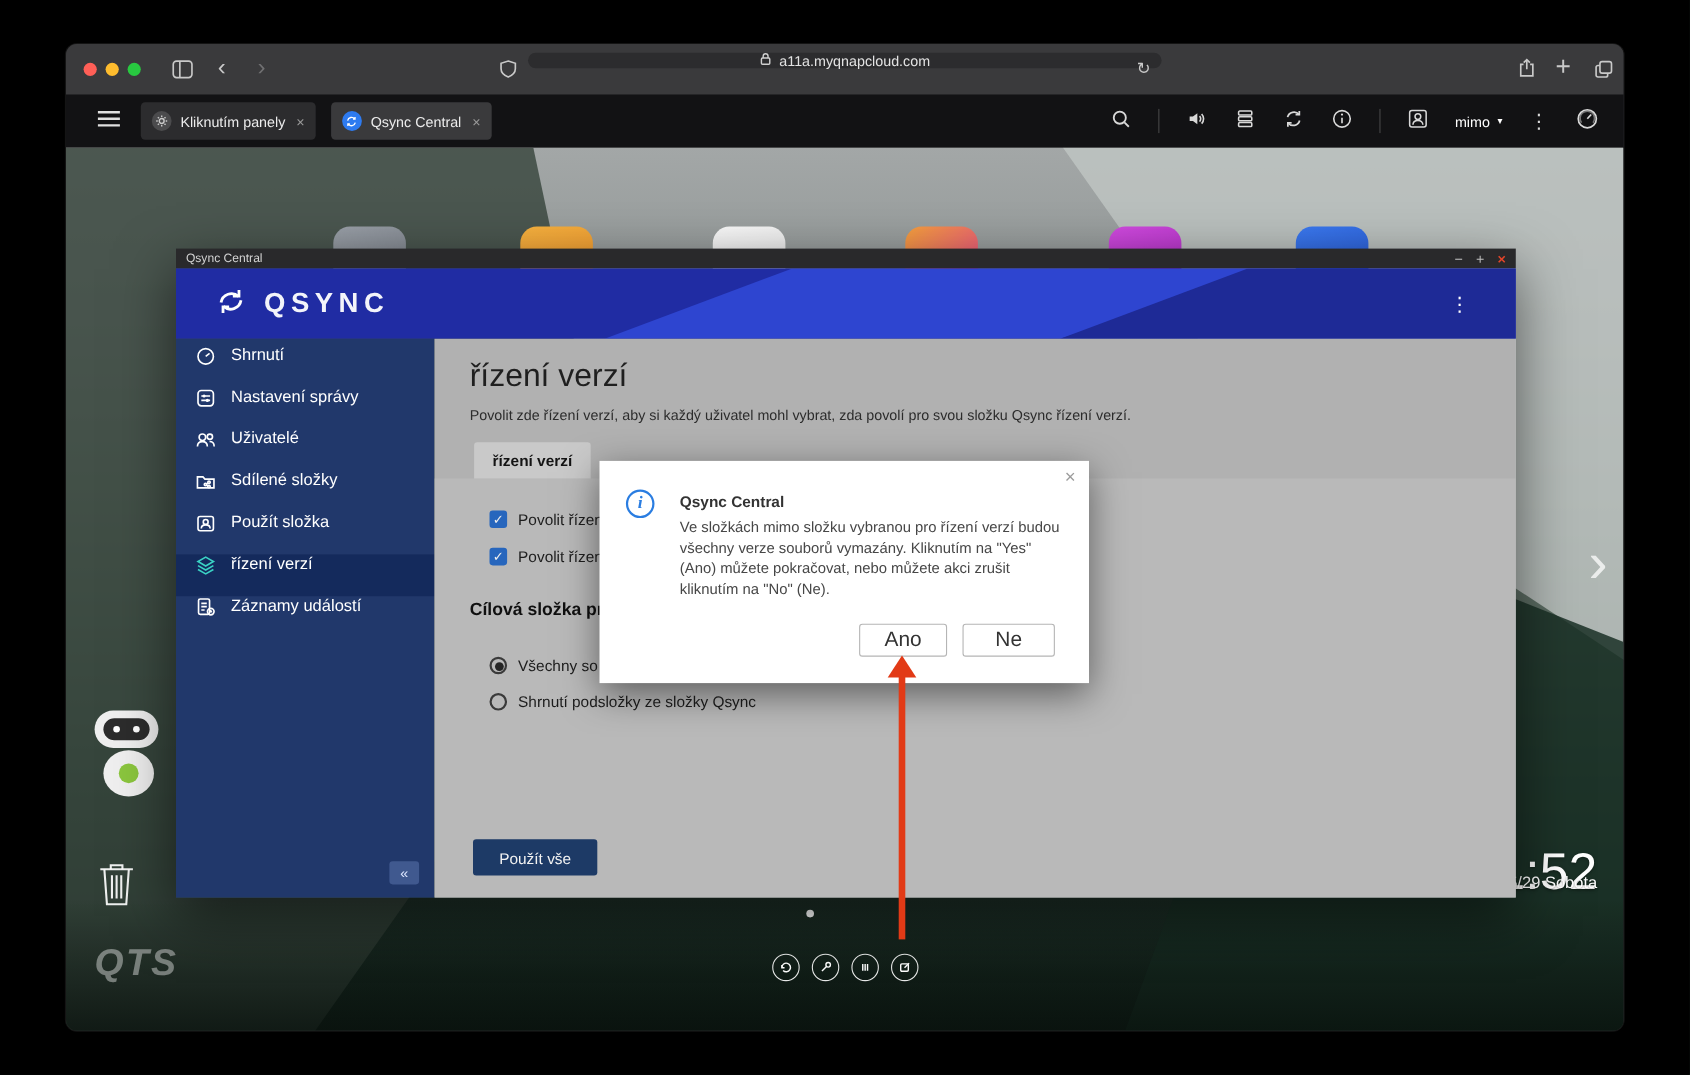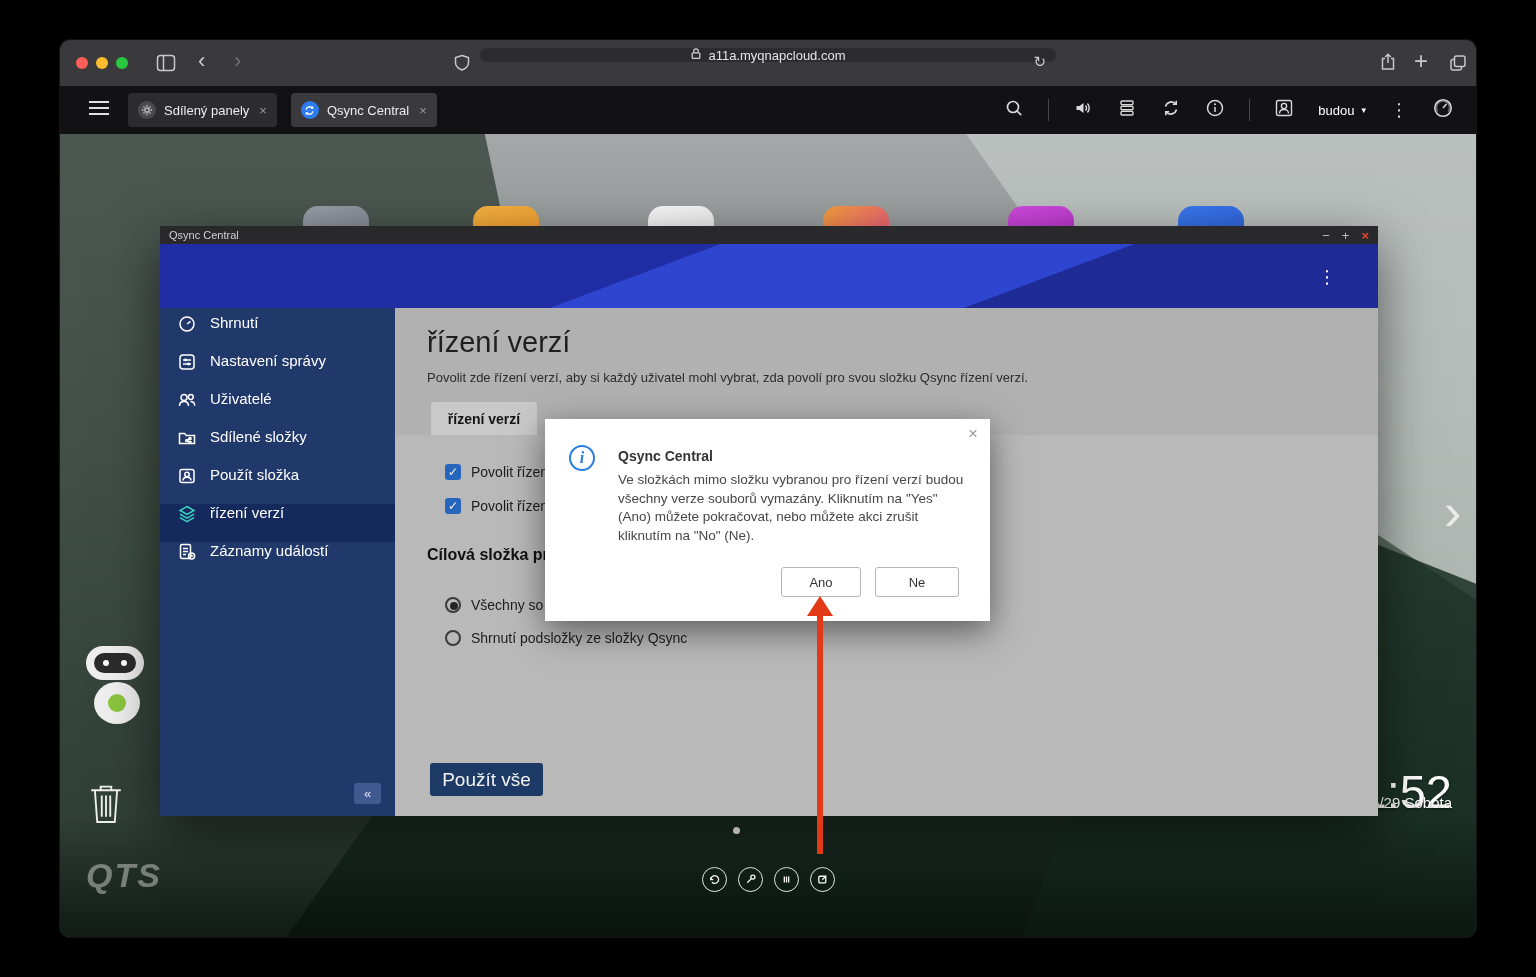--- a/index.html
+++ b/index.html
@@ -82,34 +82,34 @@
             display:flex; align-items:center; justify-content:center; font-size:14px;
             font-weight:bold; color:#141414; border-radius:3px 3px 0 0; }
   .qm-row { position:absolute; display:flex; align-items:center; gap:10px; font-size:14px; color:#1d1d1d; }
   .cb { width:16px; height:16px; background:#2766bd; border-radius:3px; color:#eee; font-size:12px;
         display:flex; align-items:center; justify-content:center; }
   .qm-heading { position:absolute; left:32px; top:238px; font-size:16px; font-weight:bold; color:#101010; }
   .radio { width:16px; height:16px; border:2px solid #3a3a3a; border-radius:50%; position:relative; background:transparent; }
   .radio.sel::after { content:""; position:absolute; left:3px; top:3px; width:8px; height:8px;
                       border-radius:50%; background:#252525; }
   .apply { position:absolute; left:35px; top:455px; width:113px; height:33px; background:#1d3a66;
-           color:#f2f2f2; font-size:19px; border-radius:3px; display:flex; align-items:center;
+           color:#f2f2f2; font-size:14px; border-radius:3px; display:flex; align-items:center;
            justify-content:center; cursor:pointer; }
 
   
   .dialog { position:absolute; left:485px; top:285px; width:445px; height:202px; background:#fff;
             box-shadow:0 10px 32px rgba(0,0,0,.5); z-index:20; }
   .dlg-close { position:absolute; right:12px; top:5px; color:#9c9c9c; font-size:17px; cursor:pointer; }
   .dlg-info { position:absolute; left:24px; top:26px; width:26px; height:26px; border:2px solid #2a7de1;
               border-radius:50%; color:#2a7de1; font-family:"Liberation Serif", serif; font-style:italic;
               font-weight:bold; font-size:16px; display:flex; align-items:center; justify-content:center; }
   .dlg-title { position:absolute; left:73px; top:29px; font-size:14px; font-weight:bold; color:#333; }
   .dlg-msg { position:absolute; left:73px; top:52px; width:350px; font-size:13.5px; line-height:1.38; color:#474747; }
   .dlg-btn { position:absolute; top:148px; height:30px; background:#fff; border:1px solid #b5b5b5;
-             border-radius:3px; font-size:13px; color:#333; display:flex; align-items:center;
+             border-radius:3px; font-size:19px; color:#333; display:flex; align-items:center;
              justify-content:center; cursor:pointer; }
 
   
   .arrow-head { position:absolute; left:747px; top:462px; width:0; height:0; z-index:30;
                 border-left:13px solid transparent; border-right:13px solid transparent;
                 border-bottom:20px solid #e23a16; }
   .arrow-line { position:absolute; left:757px; top:481px; width:6px; height:239px; background:#e23a16; z-index:30; }
   .clock { position:absolute; right:24px; top:630px; font-size:47px; color:#fff; text-shadow:0 1px 3px rgba(0,0,0,.4); }
   .datetxt { position:absolute; right:24px; top:660px; font-size:15px; color:#fff; text-shadow:0 1px 2px rgba(0,0,0,.4); }
   .pagedot { position:absolute; left:673px; top:693px; width:7px; height:7px; border-radius:50%; background:#fff; }
@@ -184,21 +184,21 @@
             <line x1="1" y1="14" x2="21" y2="14"></line>
           </svg>
       </span>
       <div class="qtstab" style="background:#2c2c2e; margin-right:14px;">
         <span class="tabico" style="background:#4b4b4d;">
           <svg width="12" height="12" viewBox="0 0 12 12" fill="none" stroke="#c9c9c9" stroke-width="1.3">
               <circle cx="6" cy="6" r="2.2"></circle>
               <path d="M6 1 v1.4 M6 9.6 V11 M1 6 h1.4 M9.6 6 H11 M2.5 2.5 l1 1 M8.5 8.5 l1 1 M9.5 2.5 l-1 1 M3.5 8.5 l-1 1"></path>
             </svg>
         </span>
-        <span>Sdílený panely</span>
+        <span>Kliknutím panely</span>
         <span class="tabclose">×</span>
       </div>
       <div class="qtstab" style="background:#3a3a3c;">
         <span class="tabico" style="background:#2e7bf0;">
           <svg width="11" height="11" viewBox="0 0 12 12" fill="none" stroke="#fff" stroke-width="1.4">
               <path d="M2.2 5 a4 4 0 0 1 7-1.6"></path>
               <path d="M9.5 1.5 v2 h-2"></path>
               <path d="M9.8 7 a4 4 0 0 1 -7 1.6"></path>
               <path d="M2.5 10.5 v-2 h2"></path>
             </svg>
@@ -245,21 +245,21 @@
         </span>
         <span class="sep"></span>
         <span>
           <svg width="20" height="20" viewBox="0 0 20 20" fill="none" stroke="#d8d8d8" stroke-width="1.4">
               <rect x="2.5" y="2.5" width="15" height="15" rx="2"></rect>
               <circle cx="10" cy="8" r="2.6"></circle>
               <path d="M5.5 15.5 c0 -2.6 2 -4 4.5 -4 s4.5 1.4 4.5 4"></path>
             </svg>
         </span>
         <span class="adminbox">
-          <span>budou</span>
+          <span>mimo</span>
           <span style="font-size:9px;">▾</span>
         </span>
         <span style="color:#d8d8d8; font-size:18px;">⋮</span>
         <span>
           <svg width="22" height="22" viewBox="0 0 20 20" fill="none" stroke="#d8d8d8" stroke-width="1.4">
               <circle cx="10" cy="10" r="7.5"></circle>
               <path d="M10 10 L13.2 6.4"></path>
               <path d="M5.2 13.2 a6 6 0 1 1 9.6 0" opacity=".5"></path>
             </svg>
         </span>
@@ -337,20 +337,31 @@
           <span>Qsync Central</span>
           <span class="qwin-ctrls">
             <span style="color:#bdbdbd;">−</span>
             <span style="color:#bdbdbd;">+</span>
             <span style="color:#e4452a; font-weight:bold;">×</span>
           </span>
         </div>
         <div class="qwin-header">
           <div class="hdr-band"></div>
           <div class="hdr-band2"></div>
+          <div class="hdr-logo">
+            <span>
+              <svg width="32" height="32" viewBox="0 0 30 30" fill="none" stroke="#fff" stroke-width="2.4">
+                  <path d="M6.5 16 a9 9 0 0 1 15 -5.2"></path>
+                  <path d="M21.8 5.2 v5.2 h-5.2"></path>
+                  <path d="M23.5 14 a9 9 0 0 1 -15 5.2"></path>
+                  <path d="M8.2 24.8 v-5.2 h5.2"></path>
+                </svg>
+            </span>
+            <span class="hdr-logo-text">QSYNC</span>
+          </div>
           <span class="hdr-kebab">⋮</span>
         </div>
 
         <div class="qwin-body">
 
           <div class="qsidebar">
             <div class="sitem">
               <svg width="20" height="20" viewBox="0 0 20 20" fill="none" stroke="#fff" stroke-width="1.5">
                   <circle cx="10" cy="10" r="7"></circle>
                   <path d="M10 10 L13.5 7.3"></path>

